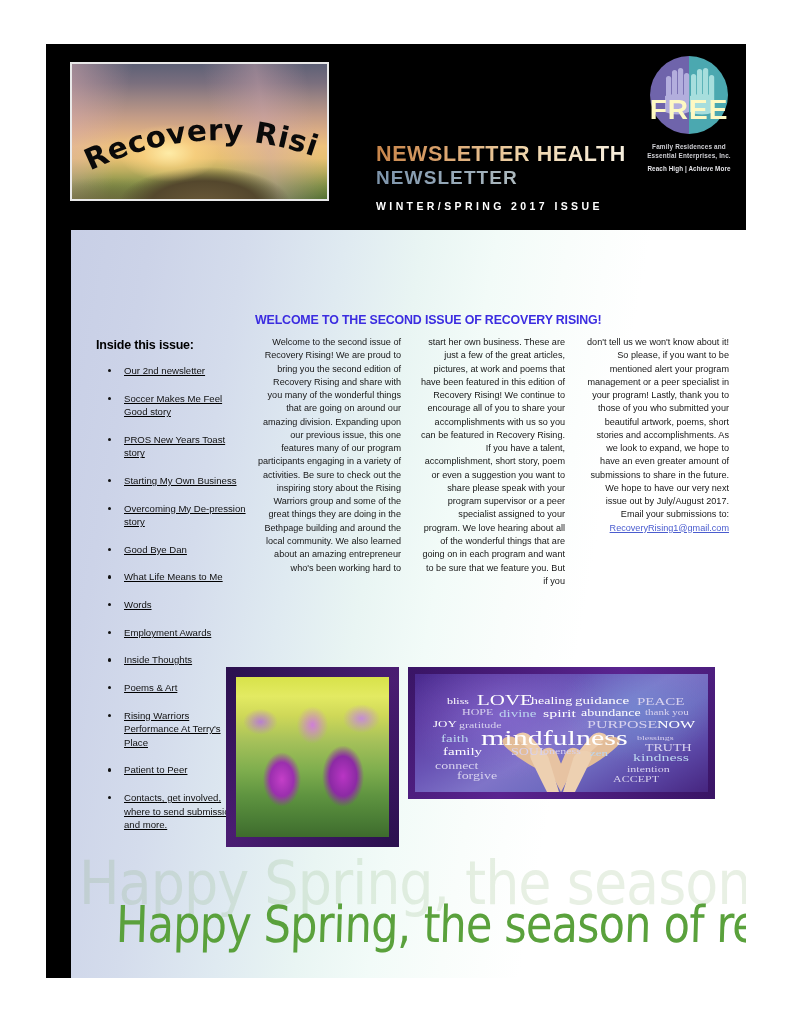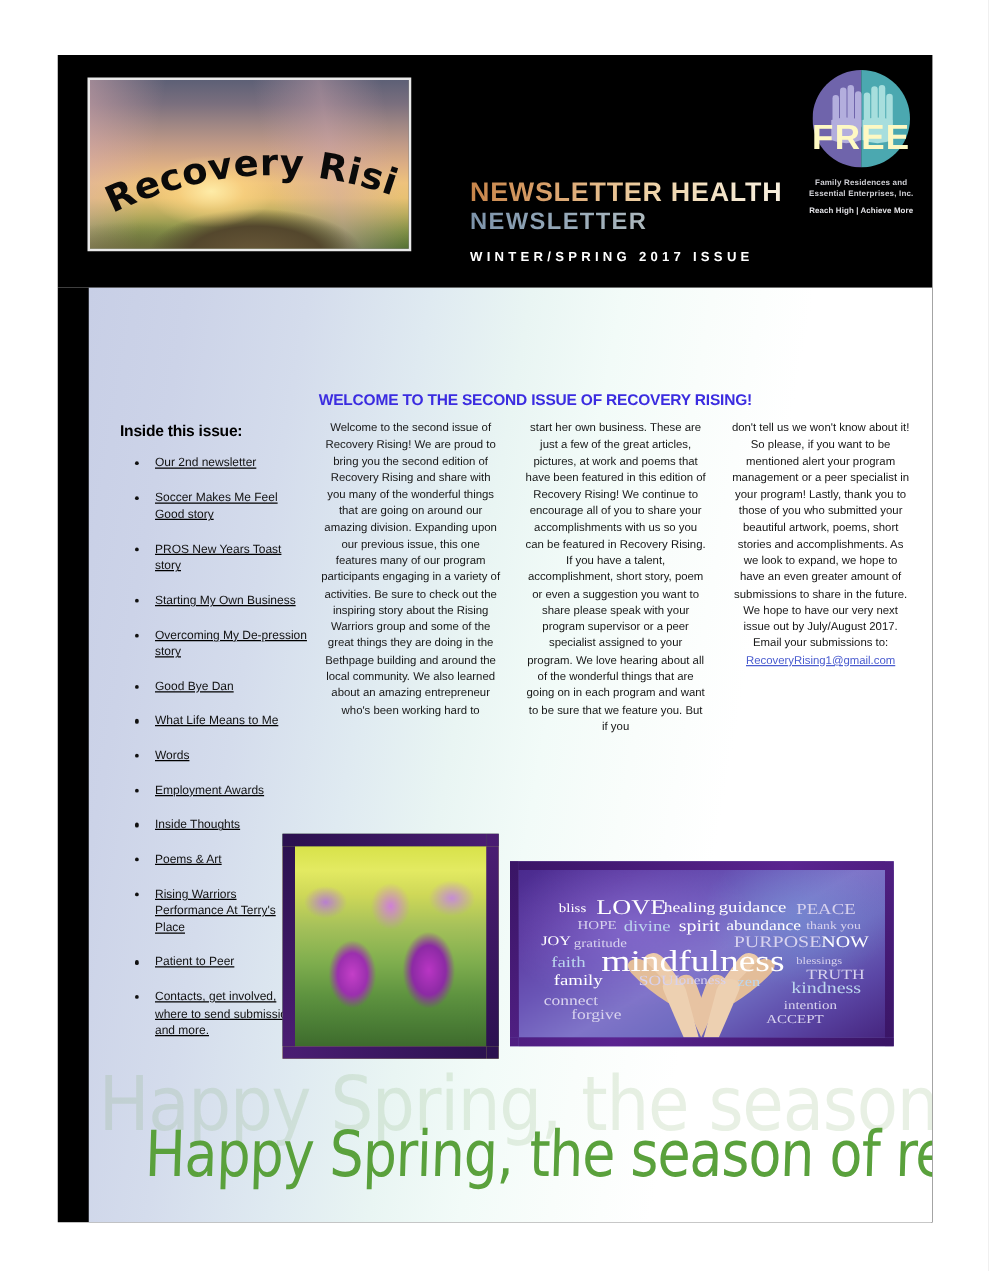--- a/index.html
+++ b/index.html
@@ -298,21 +298,21 @@
     top: 106px;
     width: 474px;
     display: flex;
     gap: 19px;
   }
   .col {
     width: 145px;
     font-size: 9.1px;
     line-height: 1.46;
     color: #161616;
-    text-align: center;
+    text-align: right;
   }
   .col p { margin: 0; }
   #email-link {
     color: #4a5ccf;
     word-break: break-all;
     font-size: 9.1px;
   }
 
   
   #photo-flowers {
@@ -336,23 +336,23 @@
         #cfd858 24%,
         #a6c15a 40%,
         #7fae4e 58%,
         #5f9440 74%,
         #4c7f36 88%,
         #3e6b2d 100%);
   }
   #photo-mindfulness {
     position: absolute;
     left: 337px;
-    top: 459px;
+    top: 437px;
     width: 307px;
-    height: 148px;
+    height: 132px;
     box-sizing: border-box;
     border: 7px solid;
     border-image: linear-gradient(135deg, #3a1566, #5a2490, #3a1566) 1;
     overflow: hidden;
     background:
       radial-gradient(ellipse 140px 90px at 30% 34%, rgba(150,120,220,.55) 0%, rgba(120,90,200,0) 72%),
       radial-gradient(ellipse 110px 80px at 76% 28%, rgba(110,150,215,.5) 0%, rgba(110,150,215,0) 70%),
       linear-gradient(150deg, #4a2a8e 0%, #5b3aa0 18%, #6a55b6 36%, #7f74c8 52%, #6f6bc0 66%, #5b47a6 82%, #46257f 100%);
   }
   #mind-svg { position: absolute; left: 0; top: 0; width: 100%; height: 100%; }

